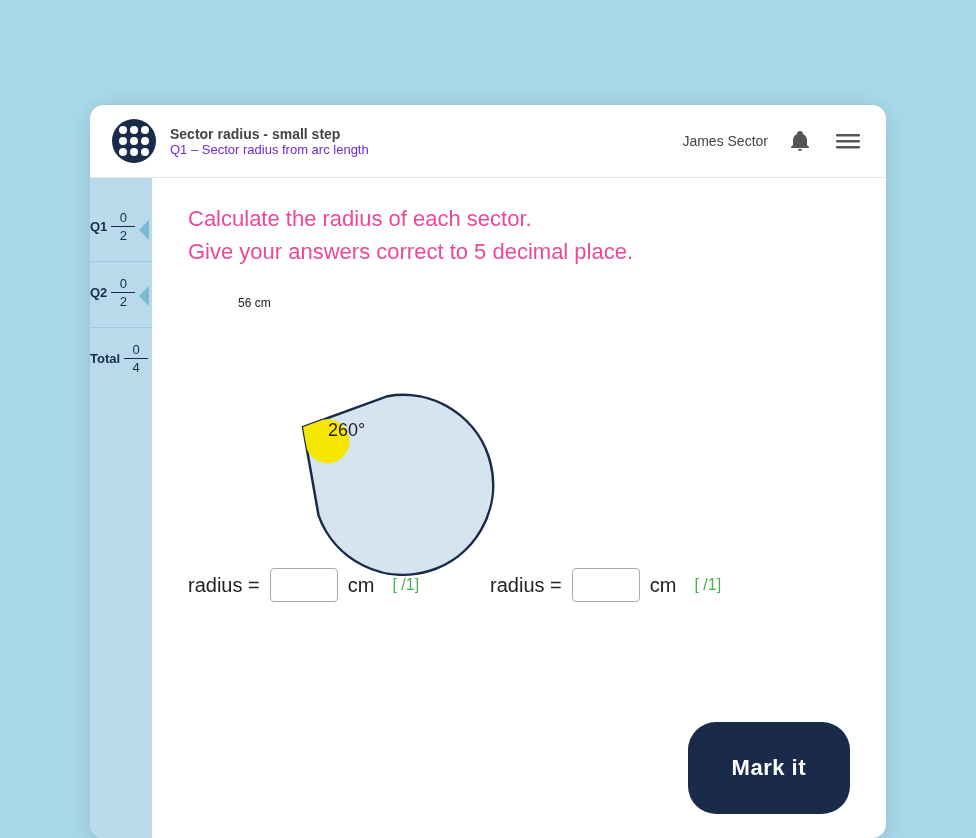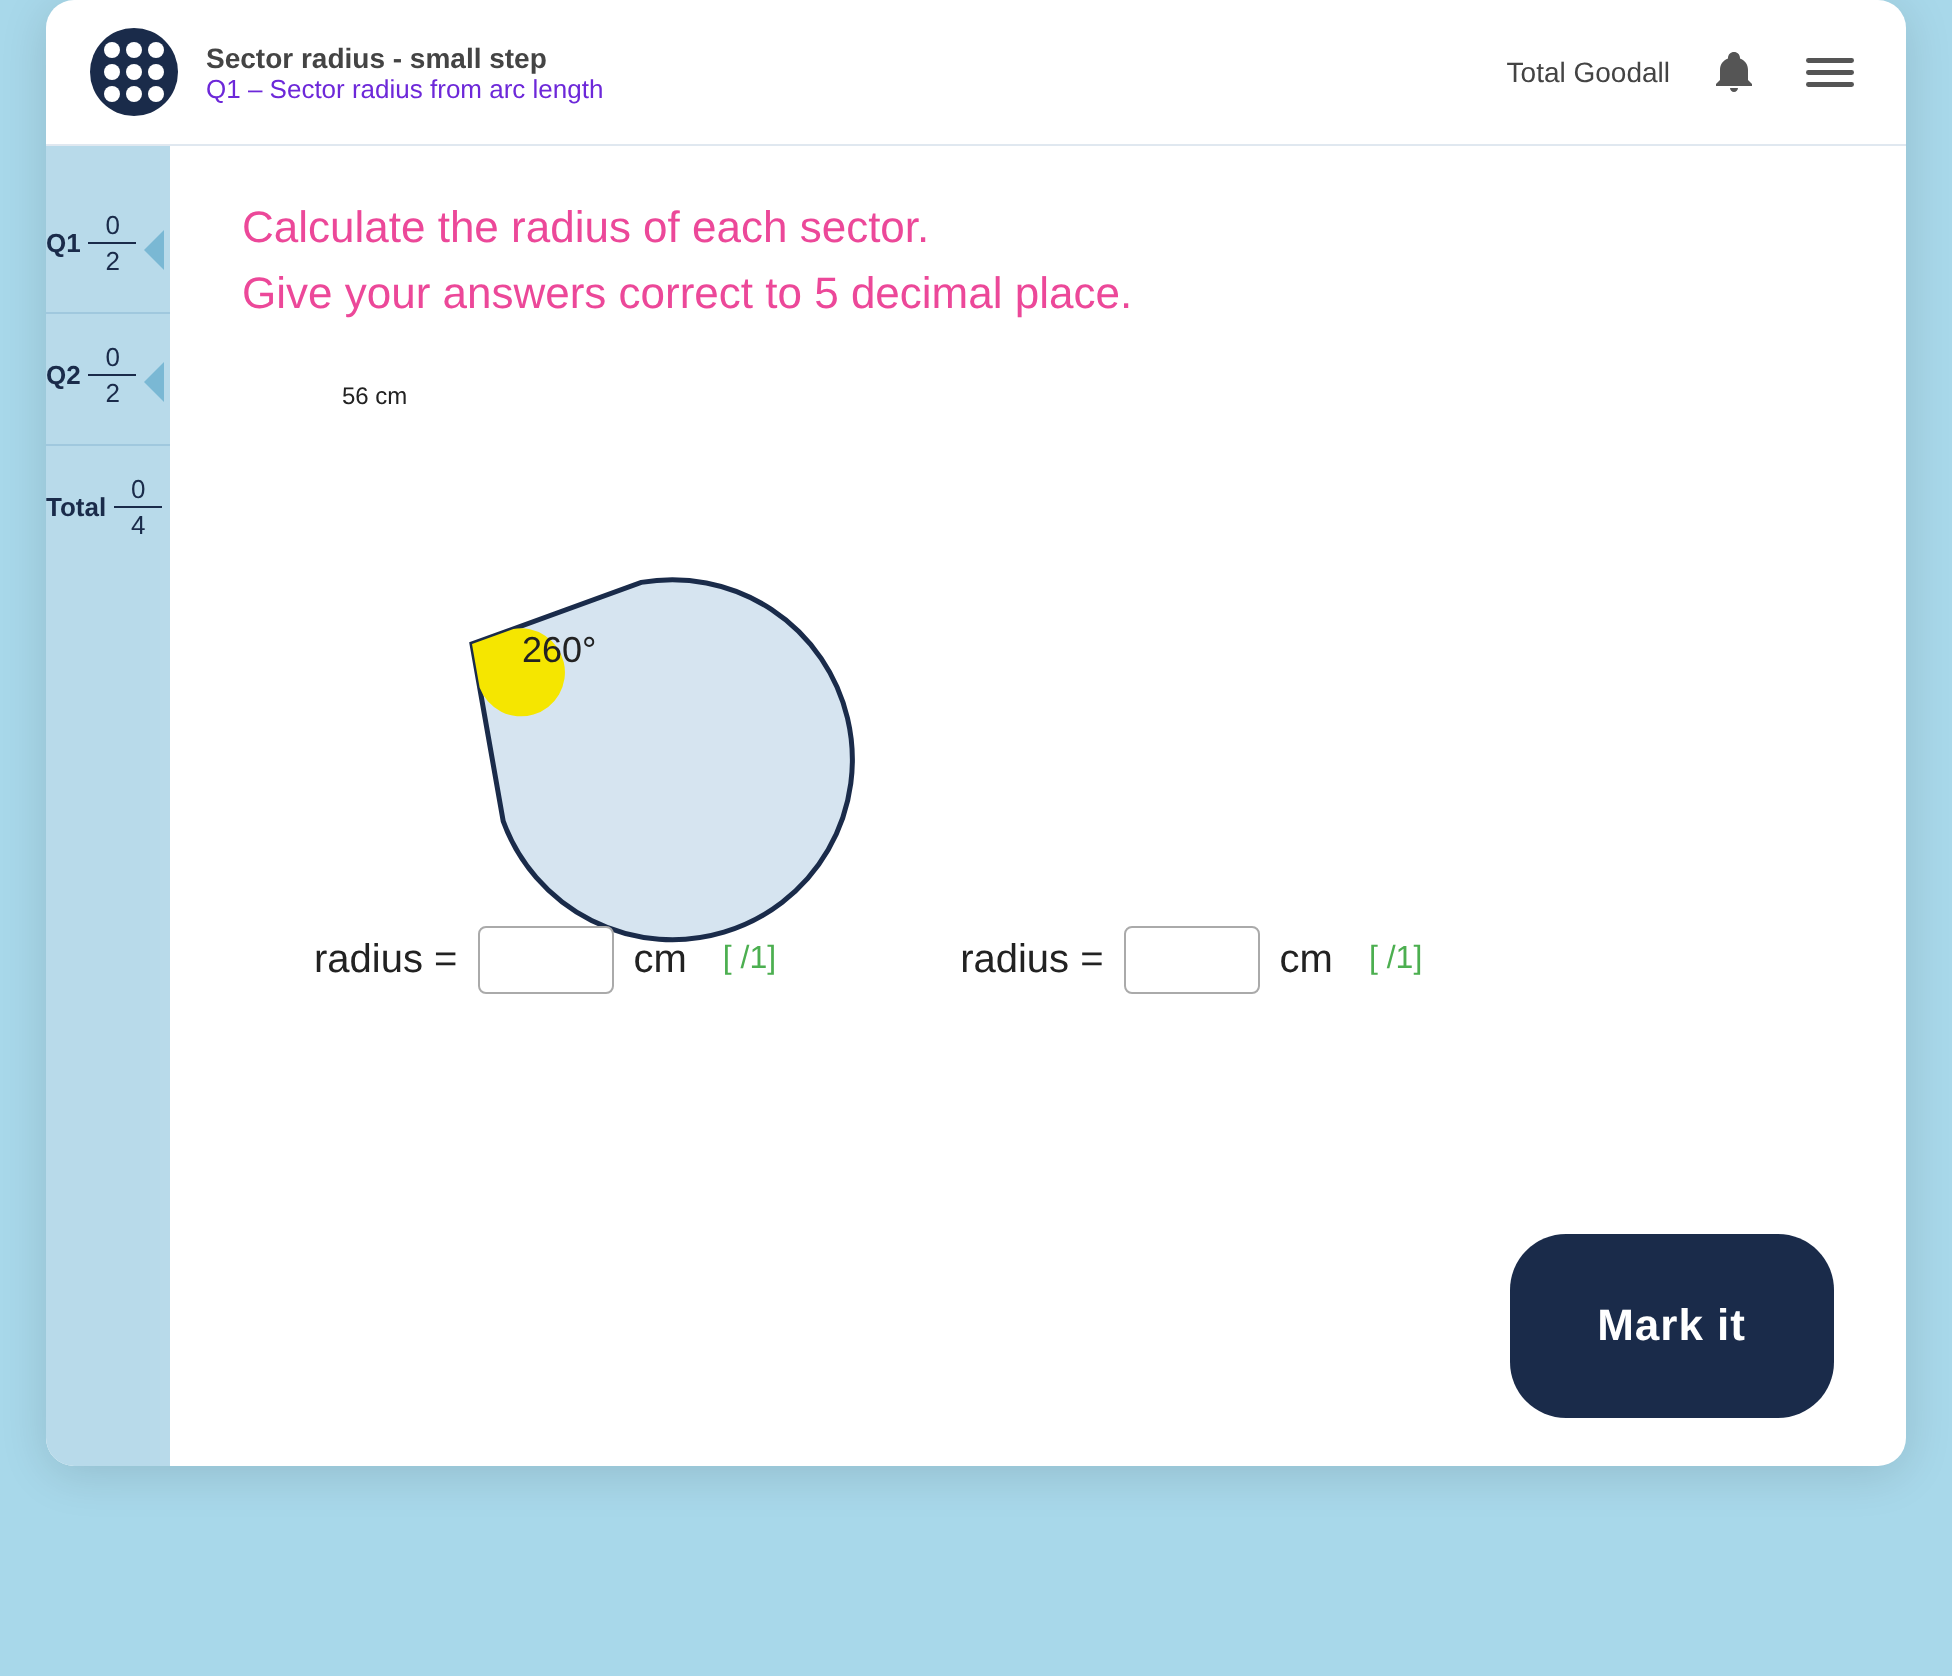--- a/index.html
+++ b/index.html
@@ -7,24 +7,24 @@
     body {
       background-color: #a8d8ea;
       font-family: 'Segoe UI', Arial, sans-serif;
       min-height: 838px;
       display: flex;
       align-items: center;
       justify-content: center;
     }
 
     .main-window {
-      width: 976px;
+      width: 796px;
       min-height: 838px;
       display: flex;
-      align-items: flex-start;
+      align-items: flex-end;
       justify-content: center;
     }
 
     .card {
       width: 930px;
       background: #fff;
       border-radius: 14px;
       overflow: hidden;
       box-shadow: 0 4px 24px rgba(0,0,0,0.13);
     }
@@ -200,23 +200,22 @@
     }
 
     svg.sector-svg {
       overflow: visible;
     }
 
     
     .answers-row {
       display: flex;
       align-items: center;
-      gap: 92px;
+      gap: 71px;
       margin-bottom: 24px;
-      margin-left: 36px;
     }
 
     .answer-group {
       display: flex;
       align-items: center;
       gap: 10px;
       font-size: 20px;
       color: #222;
     }
 
@@ -275,21 +274,21 @@
           <span></span>
             <span></span>
             <span></span>
         </div>
       </div>
       <div class="header-titles">
         <div class="header-title-main">Sector radius - small step</div>
         <div class="header-title-sub">Q1 – Sector radius from arc length</div>
       </div>
       <div class="header-right">
-        <span class="header-user">Total Goodall</span>
+        <span class="header-user">James Sector</span>
         <button class="header-icon-btn">
           <svg width="24" height="24" viewBox="0 0 24 24" fill="none">
             <path d="M12 2C10.3 2 9 3.3 9 5v.3C6.6 6.1 5 8.3 5 11v5l-2 2v1h18v-1l-2-2v-5c0-2.7-1.6-4.9-4-5.7V5c0-1.7-1.3-3-3-3zm0 20c1.1 0 2-.9 2-2h-4c0 1.1.9 2 2 2z" fill="#555"></path>
           </svg>
         </button>
         <button class="header-icon-btn">
           <svg width="24" height="24" viewBox="0 0 24 24">
             <rect y="5" width="24" height="2.5" rx="1.2" fill="#555"></rect>
             <rect y="11" width="24" height="2.5" rx="1.2" fill="#555"></rect>
             <rect y="17" width="24" height="2.5" rx="1.2" fill="#555"></rect>

